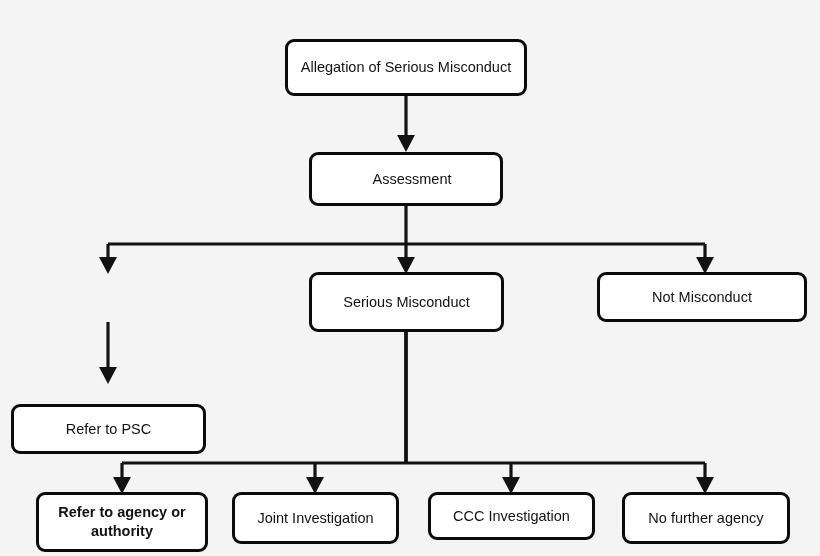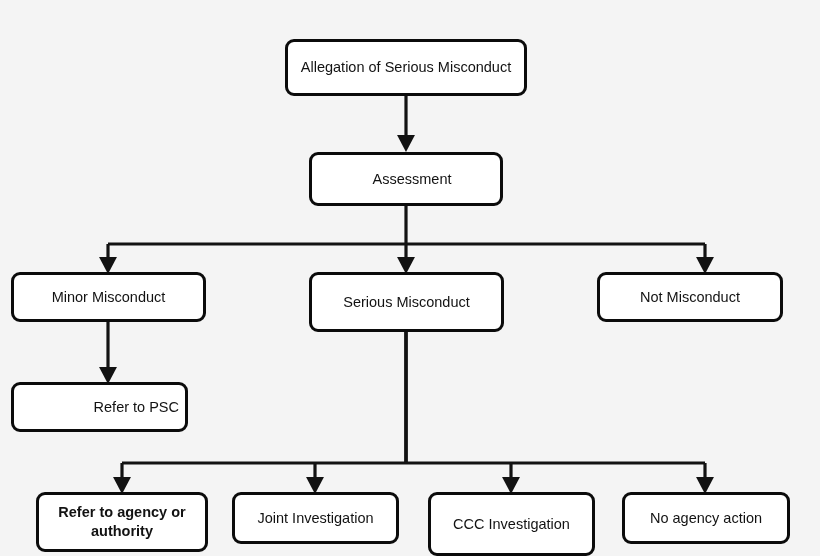--- a/index.html
+++ b/index.html
@@ -89,45 +89,42 @@
   </svg>
 
   <div class="node" style="left:285px; top:39px; width:242px; height:57px;">
     <span class="node-label">Allegation of Serious Misconduct</span>
   </div>
 
   <div class="node" style="left:309px; top:152px; width:194px; height:54px;padding-left:18px;">
     <span class="node-label">Assessment</span>
   </div>
 
-  <div class="node" style="left:11px; top:272px; width:195px; height:50px;">
-    <span class="node-label">Minor Misconduct</span>
-  </div>
 
   <div class="node" style="left:309px; top:272px; width:195px; height:60px;">
     <span class="node-label">Serious Misconduct</span>
   </div>
 
-  <div class="node" style="left:597px; top:272px; width:186px; height:50px;justify-content:flex-end;">
+  <div class="node" style="left:597px; top:272px; width:210px; height:50px;justify-content:flex-end;">
     <span class="node-label">Not Misconduct</span>
   </div>
 
-  <div class="node" style="left:11px; top:382px; width:177px; height:50px;text-align:right;">
+  <div class="node" style="left:11px; top:404px; width:195px; height:50px;">
     <span class="node-label">Refer to PSC</span>
   </div>
 
   <div class="node" style="left:36px; top:492px; width:172px; height:60px;font-weight:bold;">
     <span class="node-label">Refer to agency or authority</span>
   </div>
 
   <div class="node" style="left:232px; top:492px; width:167px; height:52px;">
     <span class="node-label">Joint Investigation</span>
   </div>
 
-  <div class="node" style="left:428px; top:492px; width:167px; height:64px;">
+  <div class="node" style="left:428px; top:492px; width:167px; height:48px;">
     <span class="node-label">CCC Investigation</span>
   </div>
 
   <div class="node" style="left:622px; top:492px; width:168px; height:52px;">
-    <span class="node-label">No agency action</span>
+    <span class="node-label">No further agency</span>
   </div>
 
 </div>
 
 </body></html>

